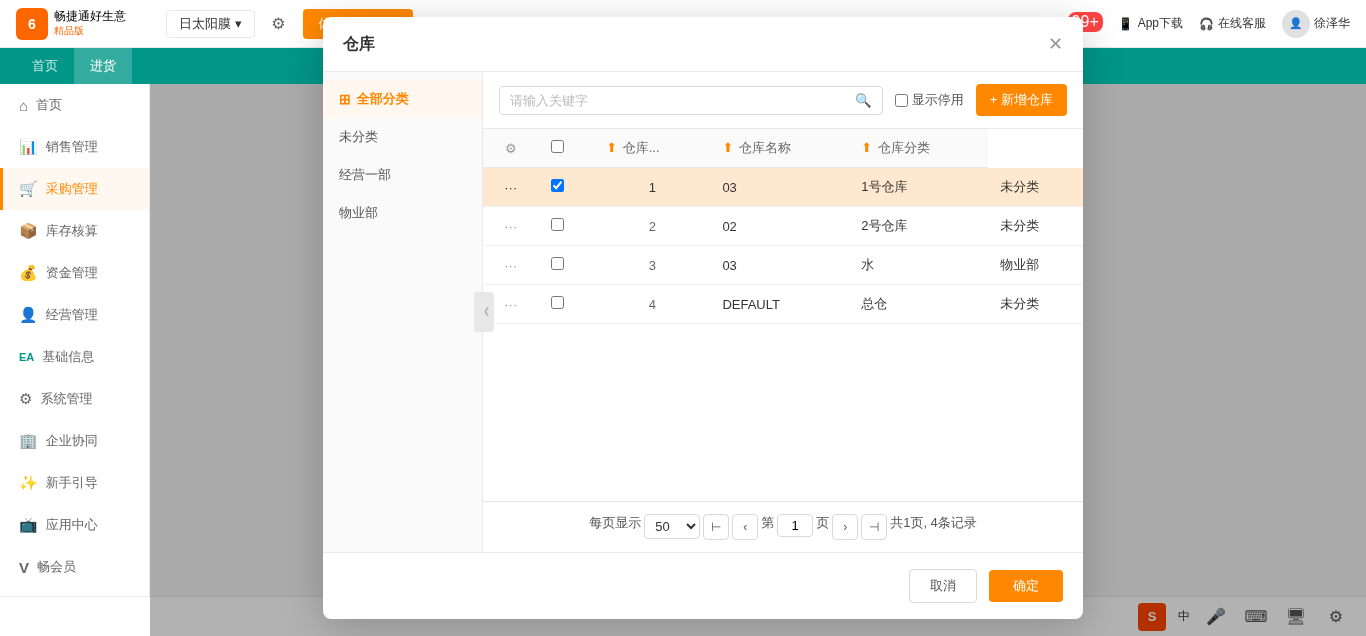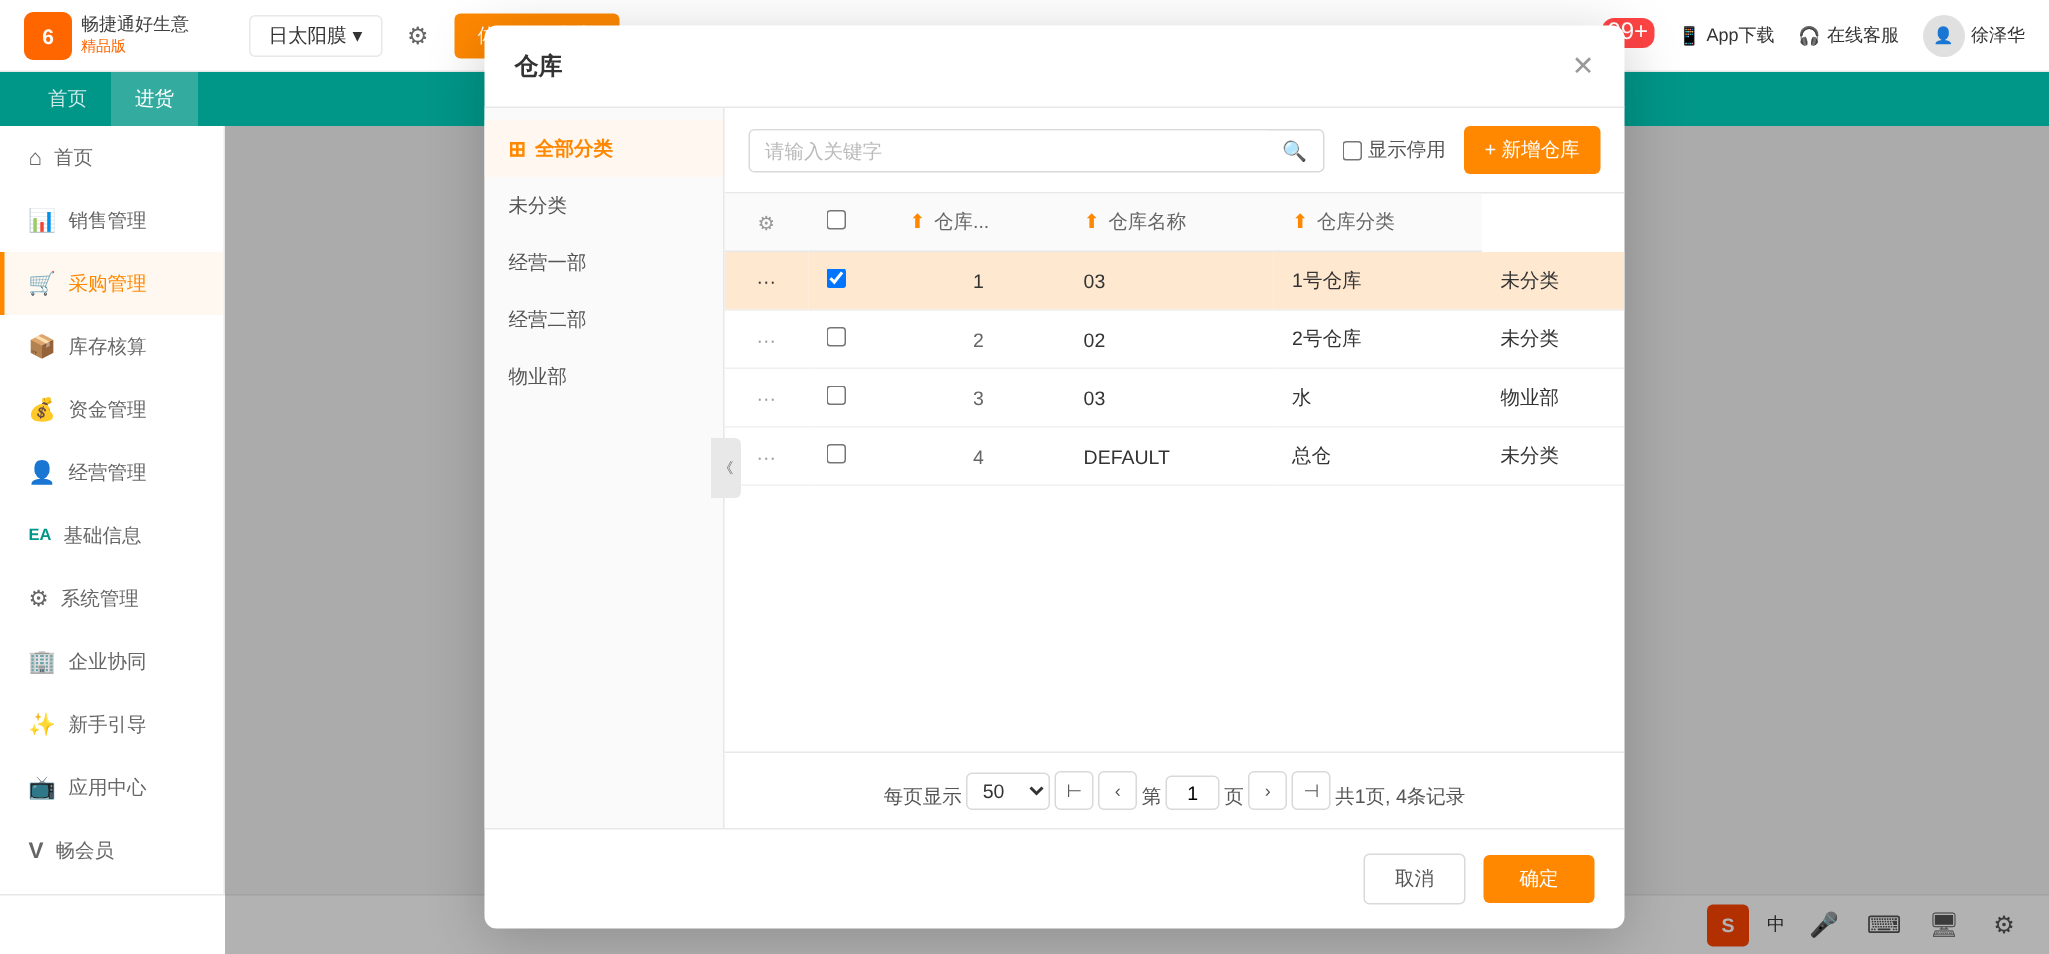--- a/index.html
+++ b/index.html
@@ -22,21 +22,21 @@
       width: 150px;
     }
     .logo-icon {
       width: 32px; height: 32px;
       background: #ff6600;
       border-radius: 6px;
       display: flex; align-items: center; justify-content: center;
       color: white; font-weight: bold; font-size: 14px;
       margin-right: 6px;
     }
-    .logo-text { font-size: 12px; color: #404040; line-height: 1.3; }
+    .logo-text { font-size: 12px; color: #000000; line-height: 1.3; }
     .logo-sub { font-size: 10px; color: #ff6600; }
     .header-center {
       flex: 1;
       display: flex;
       align-items: center;
       gap: 8px;
     }
     .company-selector {
       display: flex; align-items: center; gap: 4px;
       padding: 4px 12px;
@@ -287,21 +287,21 @@
     tr.highlighted {
       background: #ffe8d0;
     }
     tr.highlighted td { color: #333; }
     .sort-icon { color: #ff8800; margin-right: 2px; }
     .row-num { color: #666; text-align: center; }
     .settings-col { text-align: center; color: #999; }
 
     
     .modal-pagination {
-      display: flex; align-items: flex-end; justify-content: center;
+      display: flex; align-items: flex-start; justify-content: center;
       padding: 12px 16px;
       border-top: 1px solid #e8e8e8;
       gap: 3px;
       font-size: 13px; color: #555;
     }
     .per-page-select {
       display: flex; align-items: center; gap: 4px;
     }
     .select-box {
       border: 1px solid #d9d9d9;
@@ -504,23 +504,20 @@
     <div class="modal-left" style="position:relative;">
       <div class="category-header">
         <span class="category-grid-icon">⊞</span>
         <span>全部分类</span>
       </div>
       <div class="category-item">
         <span>未分类</span>
       </div>
       <div class="category-item">
         <span>经营一部</span>
-      </div>
-      <div class="category-item">
-        <span>经营二部</span>
       </div>
       <div class="category-item">
         <span>物业部</span>
       </div>
       <div class="collapse-btn">《</div>
     </div>
 
     <div class="modal-right">
       <div class="modal-toolbar">
         <div class="search-box">

